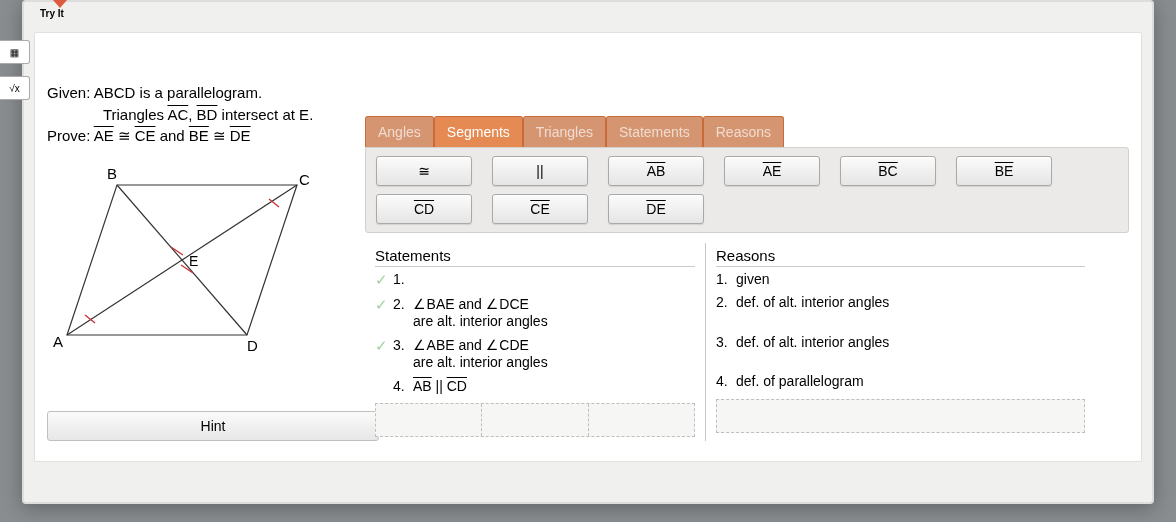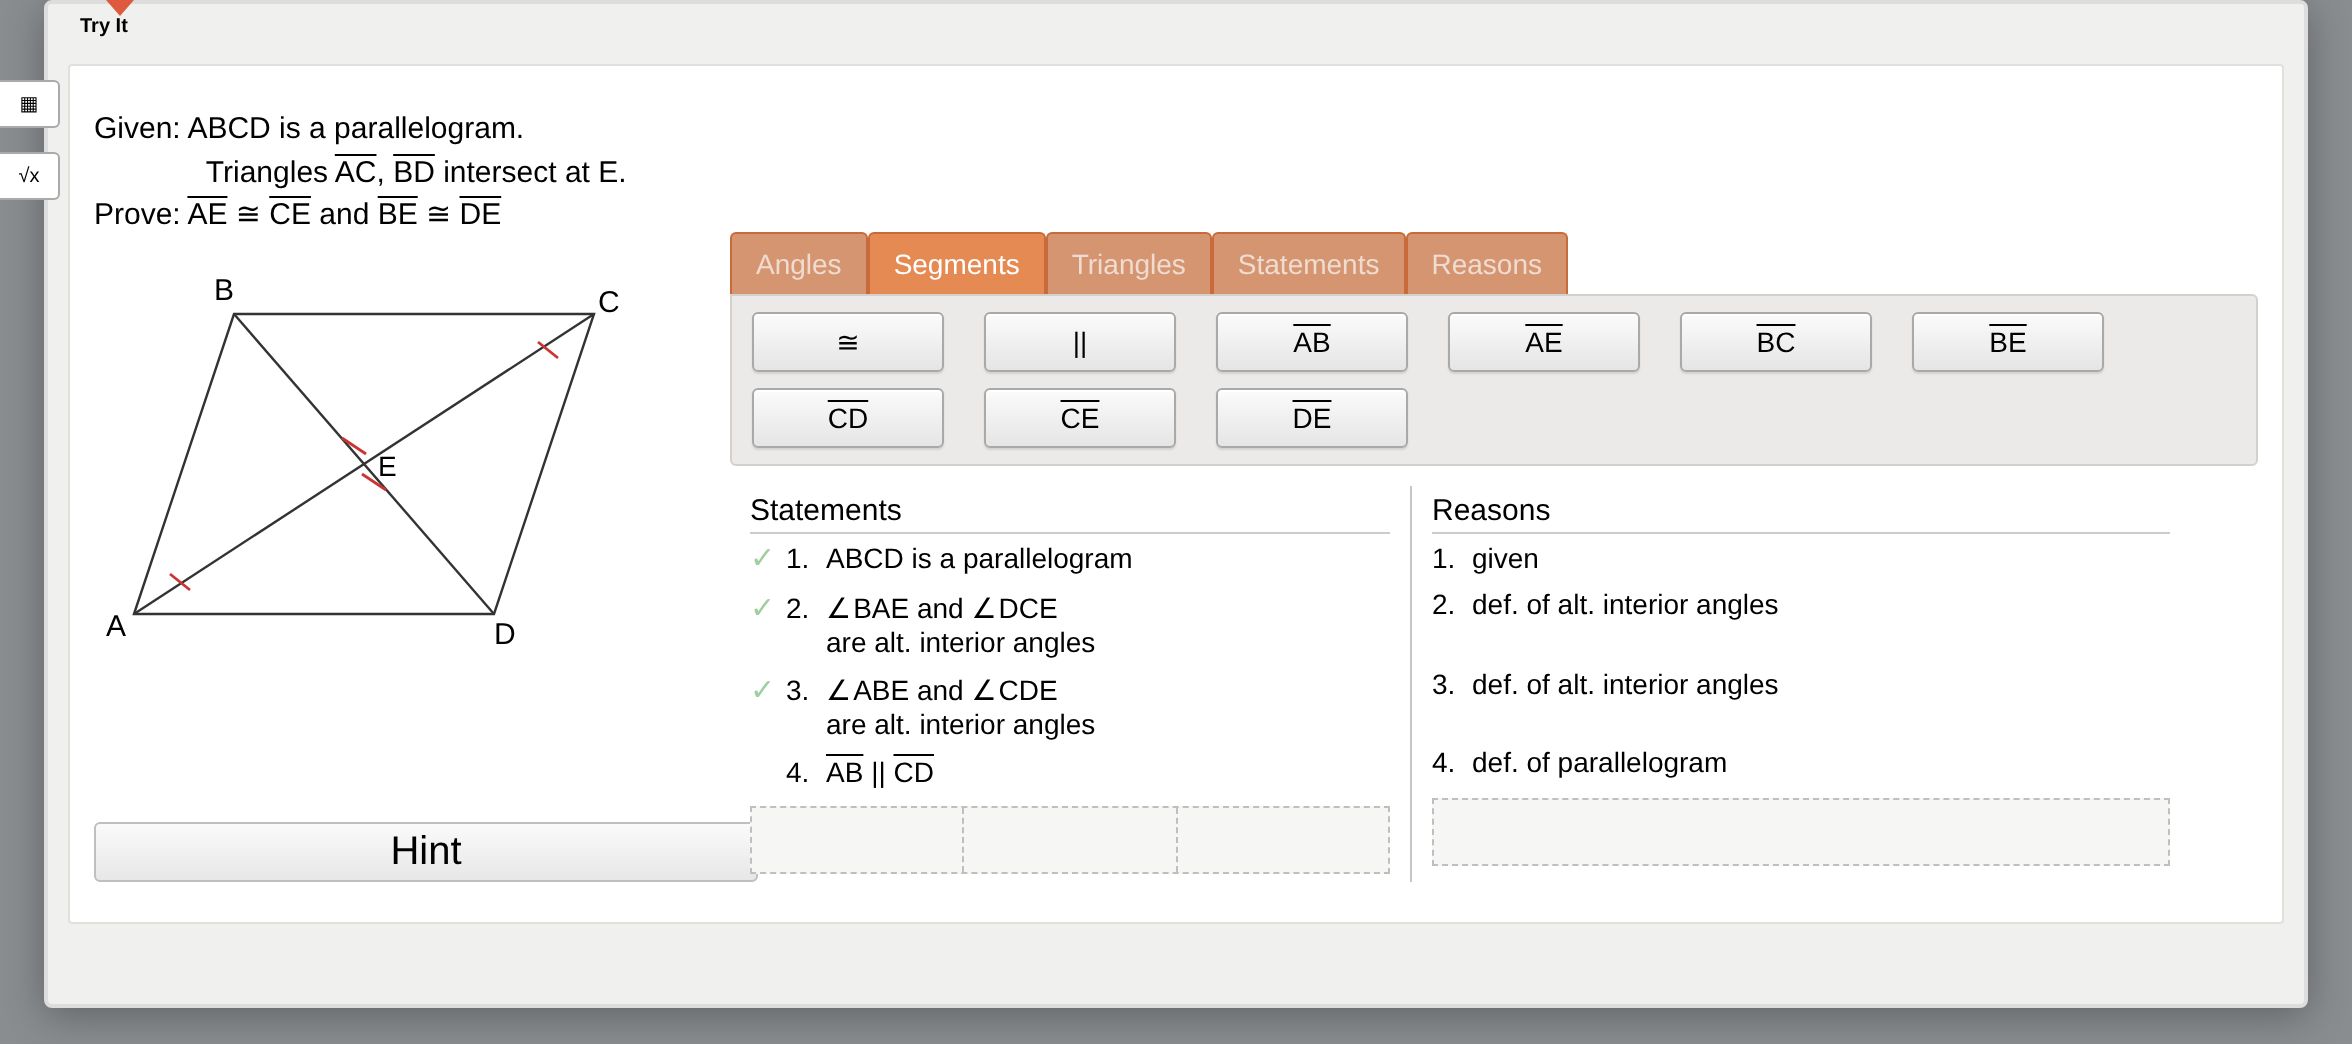--- a/index.html
+++ b/index.html
@@ -93,22 +93,22 @@
   position: relative;
   width: 260px;
   height: 200px;
 }
 .hint-btn {
   width: 332px;
   height: 30px;
   border: 1px solid #bfbfbf;
   background: linear-gradient(#fafafa,#e7e7e7);
   border-radius: 3px;
-  margin-top: 74px;
-  font-size: 20px;
+  margin-top: 46px;
+  font-size: 14px;
   cursor: pointer;
 }
 .right-col { flex: 1; min-width: 0;}
 .category-tabs {
   display: flex;
   gap: 0;
 }
 .cat-tab {
   background: #e68a54;
   color: #fff;
@@ -263,21 +263,20 @@
             </div>
         </div>
       </div>
 
       <div class="proof-area">
         <div class="proof-col stmts">
           <h4>Statements</h4>
           <div class="pf-line">
             <span class="chk">✓</span>
             <span class="num">1.</span>
-            <span>ABCD is a parallelogram</span>
           </div>
           <div class="pf-line">
             <span class="chk">✓</span>
             <span class="num">2.</span>
             <span><span class="ang">BAE and </span><span class="ang">DCE</span><br><span>are alt. interior angles</span></span>
           </div>
           <div class="pf-line">
             <span class="chk">✓</span>
             <span class="num">3.</span>
             <span><span class="ang">ABE and </span><span class="ang">CDE</span><br><span>are alt. interior angles</span></span>

